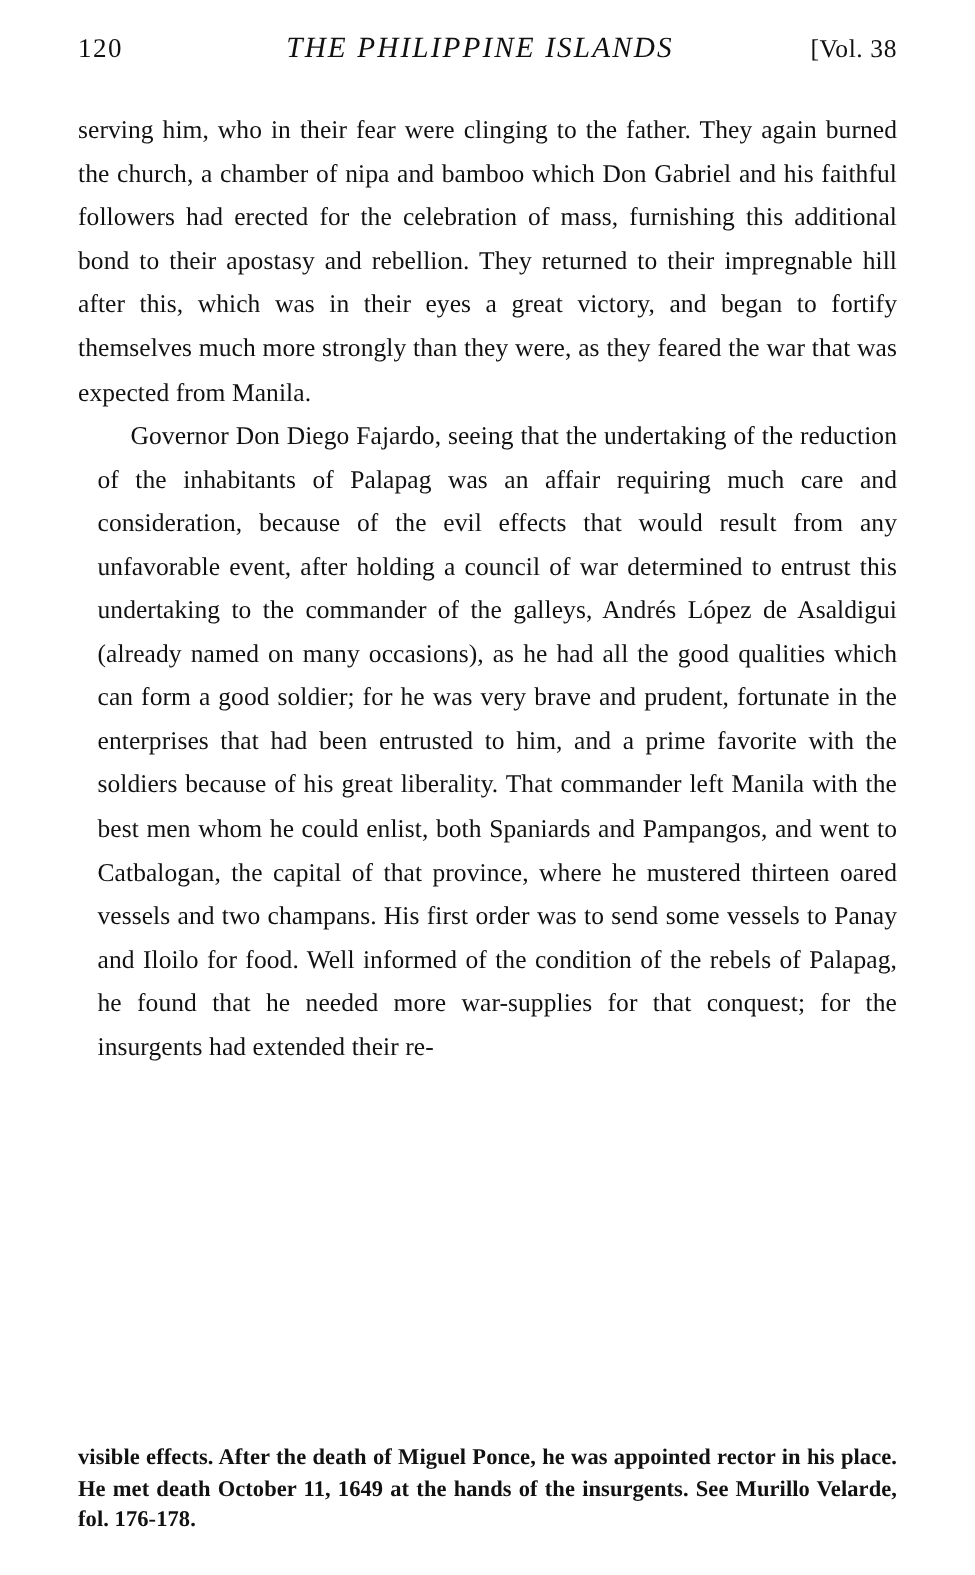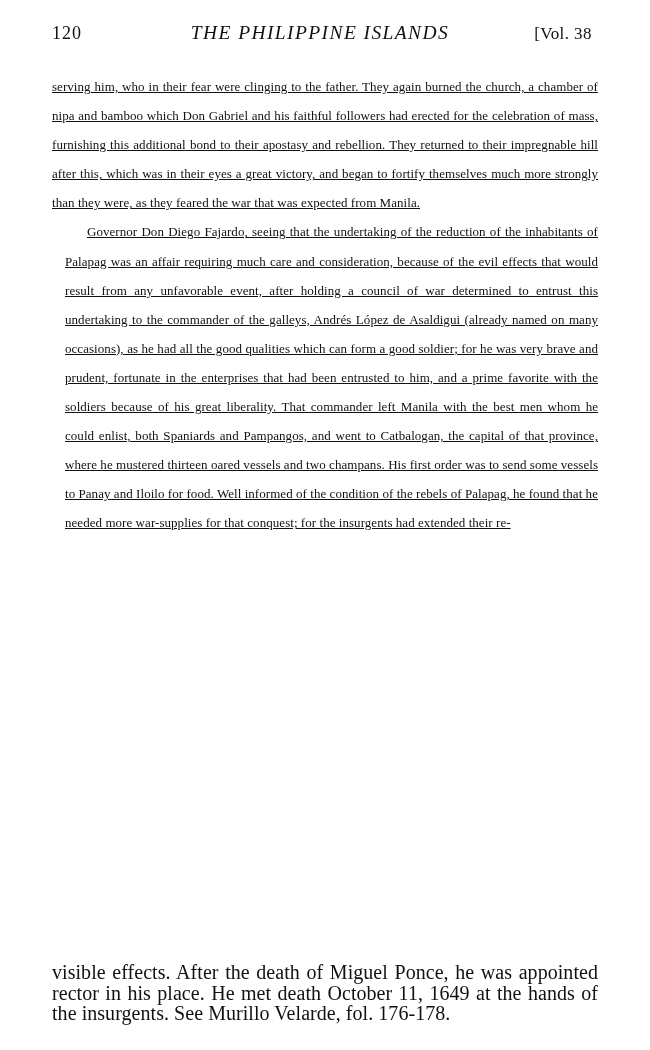--- a/index.html
+++ b/index.html
@@ -39,46 +39,46 @@
     font-size: 19.5px;
     letter-spacing: 1.4px;
     text-align: center;
     flex: 1;
     font-style: italic;
   }
   .header .vol {
     font-size: 17px;
     letter-spacing: 0.4px;
     min-width: 70px;
-    text-align: center;
+    text-align: right;
   }
   .body-text {
-    font-size: 13px;
+    font-size: 17px;
     line-height: 29.1px;
     text-align: justify;
     text-justify: inter-word;
     letter-spacing: 0.05px;
-    text-decoration: underline;
   }
   .body-text p {
     margin: 0;
   }
   .body-text p.indent {
     text-indent: 22px;
     margin-left: 13px;
   }
   .footnote {
     position: absolute;
     left: 52px;
     right: 52px;
     bottom: 26px;
-    font-size: 20px;
+    font-size: 15px;
     line-height: 20.6px;
     text-align: justify;
     letter-spacing: 0.05px;
+    font-weight: bold;
   }
   .footnote p {
     margin: 0;
   }
 </style>
 </head>
 <body>
 
 <div class="page">
 

